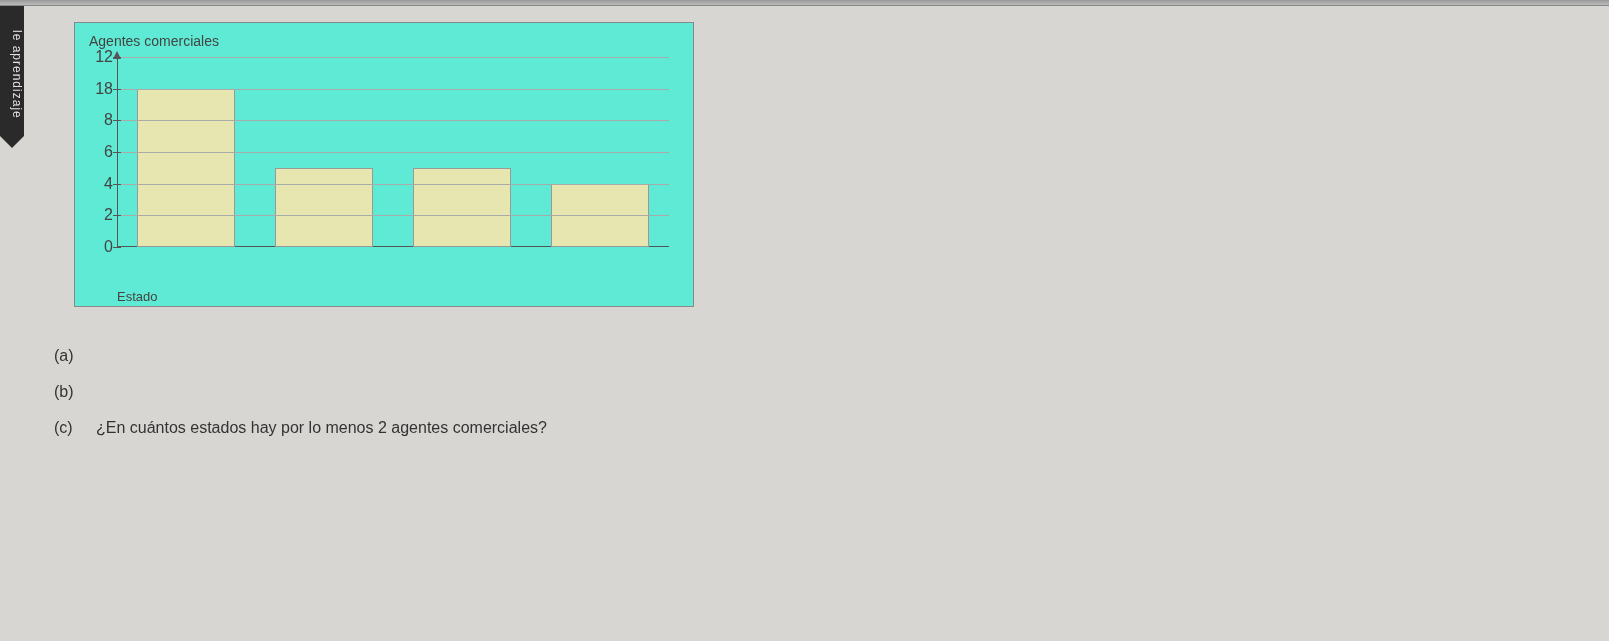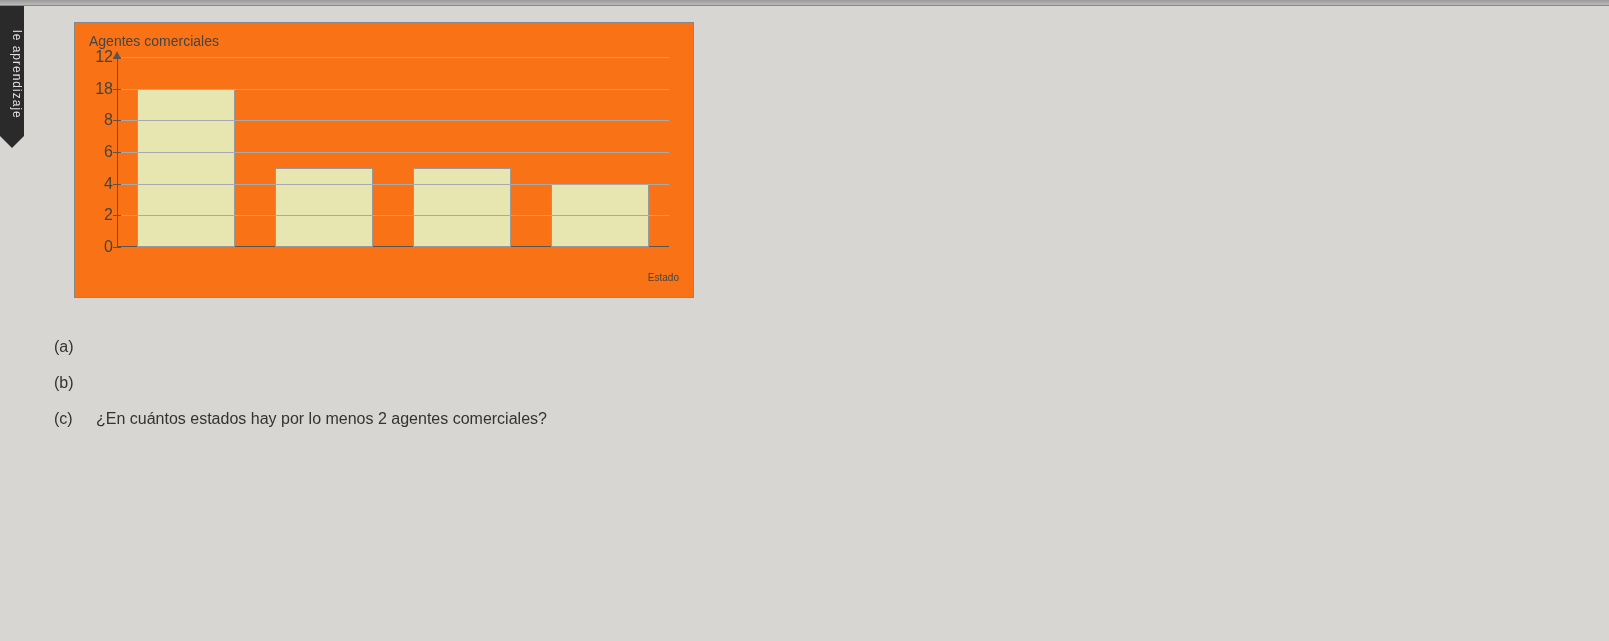--- a/index.html
+++ b/index.html
@@ -47,22 +47,22 @@
   .intro {
     font-size: 17px;
     color: #444;
     line-height: 1.5;
     margin-bottom: 10px;
   }
   .chart-box {
     margin-left: 30px;
     width: 620px;
     border: 1px solid #888;
-    background: #f97316;
-    padding: 10px 14px 14px 14px;
+    background: #5eead4;
+    padding: 10px 14px 2px 14px;
   }
   .chart-title {
     font-size: 14px;
     color: #444;
     margin-bottom: 8px;
   }
   .plot {
     position: relative;
     height: 210px;
     margin-left: 28px;
@@ -137,24 +137,24 @@
     display: flex;
     justify-content: space-around;
   }
   .x-label {
     width: 22%;
     text-align: center;
     font-size: 13px;
     color: #444;
   }
   .x-axis-title {
-    text-align: right;
-    font-size: 10px;
-    color: #444;
-    margin-top: 5px;
+    text-align: left;
+    font-size: 13px;
+    color: #444;
+    margin-top: 22px;
     margin-left: 28px;
   }
   .questions {
     margin-top: 40px;
     margin-left: 10px;
   }
   .q-row {
     display: flex;
     gap: 14px;
     font-size: 16px;

